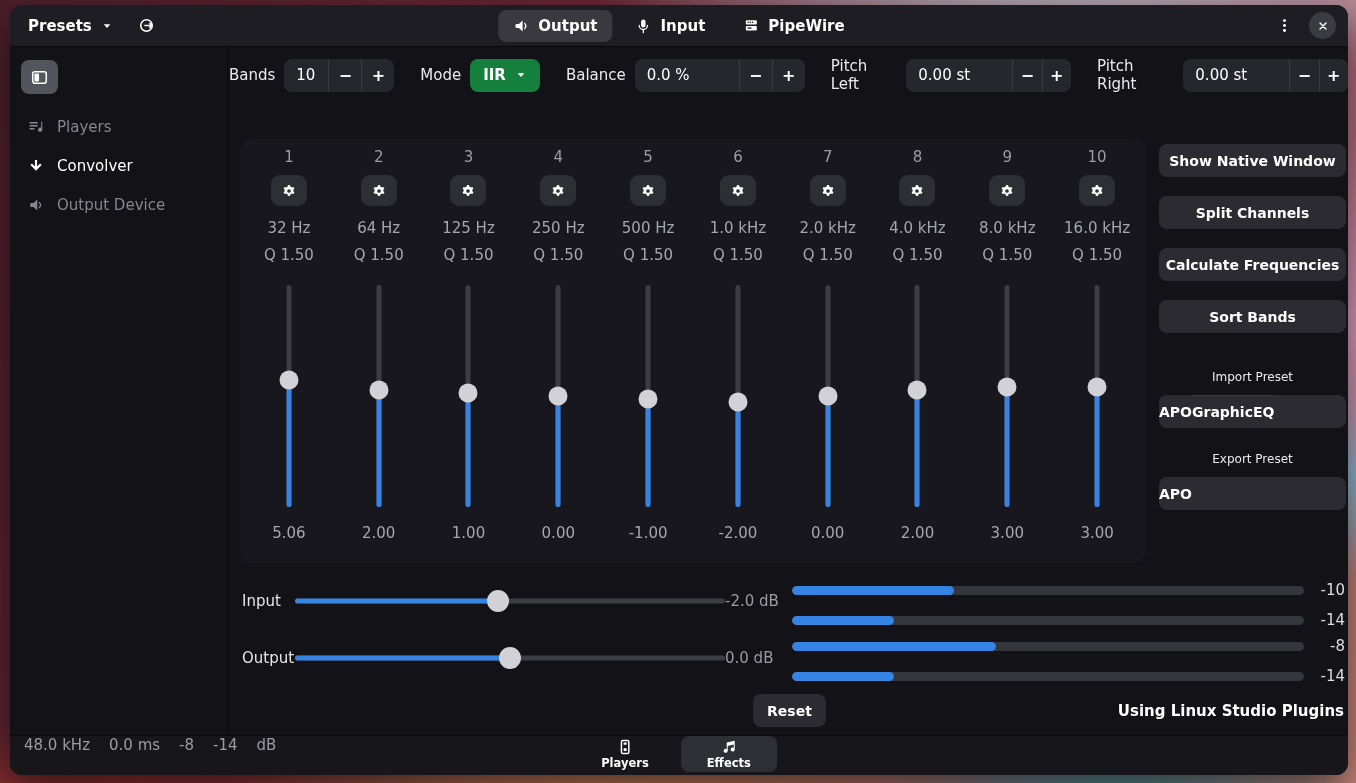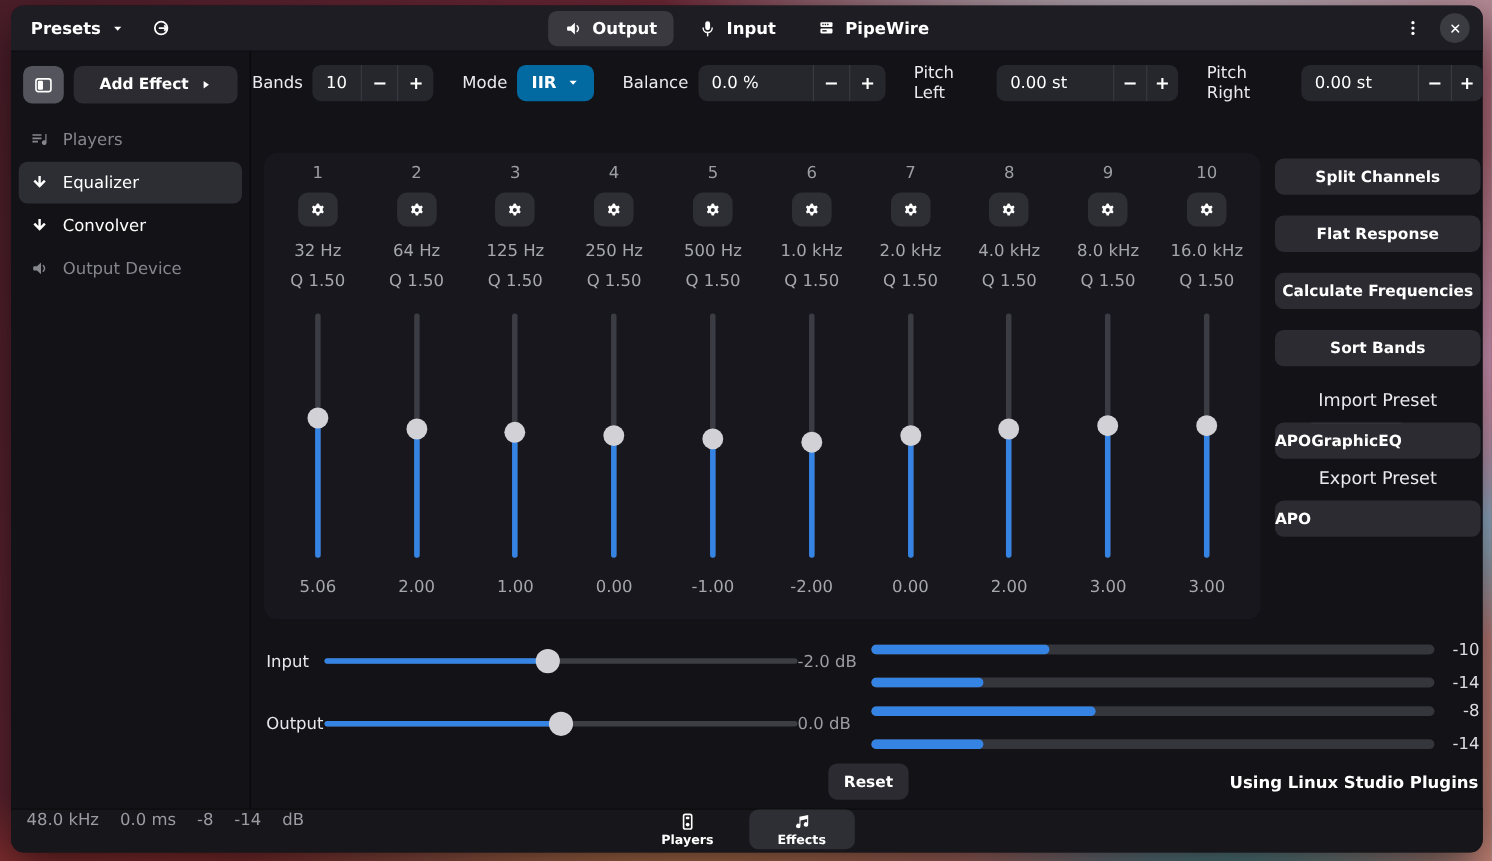--- a/index.html
+++ b/index.html
@@ -58,21 +58,21 @@
   .controls-row{ position:absolute; top:10px; left:0; right:0; display:flex; justify-content:center; gap:26px; }
   .ctl{ display:flex; flex-direction:row; align-items:center; gap:9px; }
   .ctl-label{ font-size:15px; color:#eaeaef; }
   .spin{ display:flex; align-items:stretch; height:33px; background:#26262d; border-radius:8px; overflow:hidden; }
   .spin .val{ display:flex; align-items:center; padding:0 12px; font-size:15px; color:#fff; }
   .spin .sbtn{ width:33px; background:transparent; border:none; border-left:1px solid #3a3a41;
     color:#fff; font-size:16px; font-weight:700; display:grid; place-items:center; }
   .val-bands{ min-width:44px; }
   .val-balance{ min-width:104px; }
   .val-pitch{ min-width:106px; }
-  .dropdown{ height:33px; display:flex; align-items:center; gap:9px; padding:0 13px; background:#0369a1;
+  .dropdown{ height:33px; display:flex; align-items:center; gap:9px; padding:0 13px; background:#15803d;
     border-radius:8px; border:none; color:#fff; font-weight:700; font-size:15px;text-align:center; }
 
   .bands-card{ position:absolute; left:11px; top:92px; width:906px; height:424px; background:#17171d;
     border-radius:12px; display:grid; grid-template-columns:repeat(10,1fr); padding:9px 4px; }
   .band{ display:flex; flex-direction:column; align-items:center; }
   .band-num{ font-size:15px; color:#9d9da4; height:23px; }
   .gear-btn{ width:36px; height:31px; border-radius:9px; background:#2e2e35; border:none; color:#fff;
     display:grid; place-items:center; margin:4px 0 13px; }
   .band-freq{ font-size:15px; color:#a6a6ad; margin-bottom:9px; }
   .band-q{ font-size:15px; color:#a6a6ad; }
@@ -81,21 +81,21 @@
     border-radius:3px; background:#3c3c44; }
   .vfill{ position:absolute; left:50%; transform:translateX(-50%); width:5px; border-radius:3px;
     background:var(--accent); bottom:0; top:calc(var(--pct)*1%); }
   .vknob{ position:absolute; left:50%; top:calc(var(--pct)*1%); transform:translate(-50%,-50%);
     width:19px; height:19px; border-radius:50%; background:#d1d1d6; }
   .band-gain{ margin-top:17px; font-size:15px; color:#a6a6ad; }
 
   .right-panel{ position:absolute; left:930px; top:97px; width:187px; display:flex; flex-direction:column; }
   .rp-btn{ height:33px; border-radius:8px; background:#2b2b31; border:none; color:#fff;
     font-weight:700; font-size:14px; margin-bottom:19px; }
-  .rp-label{ text-align:center; font-size:16px; color:#eaeaef; margin:2px 0 11px; }
+  .rp-label{ text-align:center; font-size:12px; color:#eaeaef; margin:18px 0 11px; }
   .linked{ background:#2b2b31; border-radius:8px; overflow:hidden; display:flex; flex-direction:row; margin-bottom:6px; }
   .linked .rp-sub{ height:33px; background:transparent; border:none; color:#fff; font-weight:700; font-size:14px; }
   .linked .rp-sub + .rp-sub{ border-top:1px solid #3b3b42; }
 
   .io-row{ position:absolute; left:13px; width:541px; height:36px; display:flex; align-items:center; }
   .io-row.input-row{ top:536px; } .io-row.output-row{ top:593px; }
   .io-label{ width:53px; font-size:15px; color:#e6e6eb; }
   .hslider{ position:relative; flex:1; height:24px; }
   .htrack{ position:absolute; top:50%; left:0; right:0; transform:translateY(-50%); height:5px;
     border-radius:3px; background:#3d3d44; }
@@ -202,46 +202,30 @@
   <div class="sidebar">
     <div class="sidebar-top">
       <button class="toggle-btn">
         <span>
             <svg width="17" height="17" viewBox="0 0 16 16" fill="currentColor">
               <rect x="1.6" y="2.6" width="12.8" height="10.8" rx="2" fill="none" stroke="currentColor" stroke-width="1.4"></rect>
               <rect x="3.2" y="4.2" width="4.4" height="7.6" rx="1"></rect>
             </svg>
           </span>
       </button>
-      <button class="add-effect-btn">
-        <span>Add Effect</span>
-        <span>
-            <svg width="12" height="12" viewBox="0 0 16 16" fill="currentColor">
-              <path d="M5.5 3.5 12 8l-6.5 4.5z"></path>
-            </svg>
-          </span>
-      </button>
     </div>
     <div class="side-list">
       <div class="side-item dim">
         <span>
             <svg width="16" height="16" viewBox="0 0 16 16" fill="currentColor">
               <path d="M1.5 3h8.2v1.5H1.5zM1.5 6h8.2v1.5H1.5zM1.5 9h5v1.5h-5z"></path>
               <path d="M13.2 2.8v6a2.1 2.1 0 1 0 1.1 1.9V2.8z"></path>
             </svg>
           </span>
         <span>Players</span>
-      </div>
-      <div class="side-item selected">
-        <span>
-            <svg width="16" height="16" viewBox="0 0 16 16" fill="currentColor">
-              <path d="M6.9 2h2.2v6.4l2.9-2.9 1.6 1.6L8 12.7 2.4 7.1 4 5.5l2.9 2.9z"></path>
-            </svg>
-          </span>
-        <span>Equalizer</span>
       </div>
       <div class="side-item">
         <span>
             <svg width="16" height="16" viewBox="0 0 16 16" fill="currentColor">
               <path d="M6.9 2h2.2v6.4l2.9-2.9 1.6 1.6L8 12.7 2.4 7.1 4 5.5l2.9 2.9z"></path>
             </svg>
           </span>
         <span>Convolver</span>
       </div>
       <div class="side-item dim">
@@ -481,22 +465,22 @@
           <div class="vslider" style="--pct:45.833333333333336">
             <div class="vtrack"></div>
             <div class="vfill"></div>
             <div class="vknob"></div>
           </div>
           <div class="band-gain">3.00</div>
         </div>
       </div>
 
     <div class="right-panel">
+      <button class="rp-btn">Show Native Window</button>
       <button class="rp-btn">Split Channels</button>
-      <button class="rp-btn">Flat Response</button>
       <button class="rp-btn">Calculate Frequencies</button>
       <button class="rp-btn">Sort Bands</button>
       <div class="rp-label">Import Preset</div>
       <div class="linked">
         <button class="rp-sub">APO</button>
         <button class="rp-sub">GraphicEQ</button>
       </div>
       <div class="rp-label">Export Preset</div>
       <div class="linked">
         <button class="rp-sub">APO</button>

